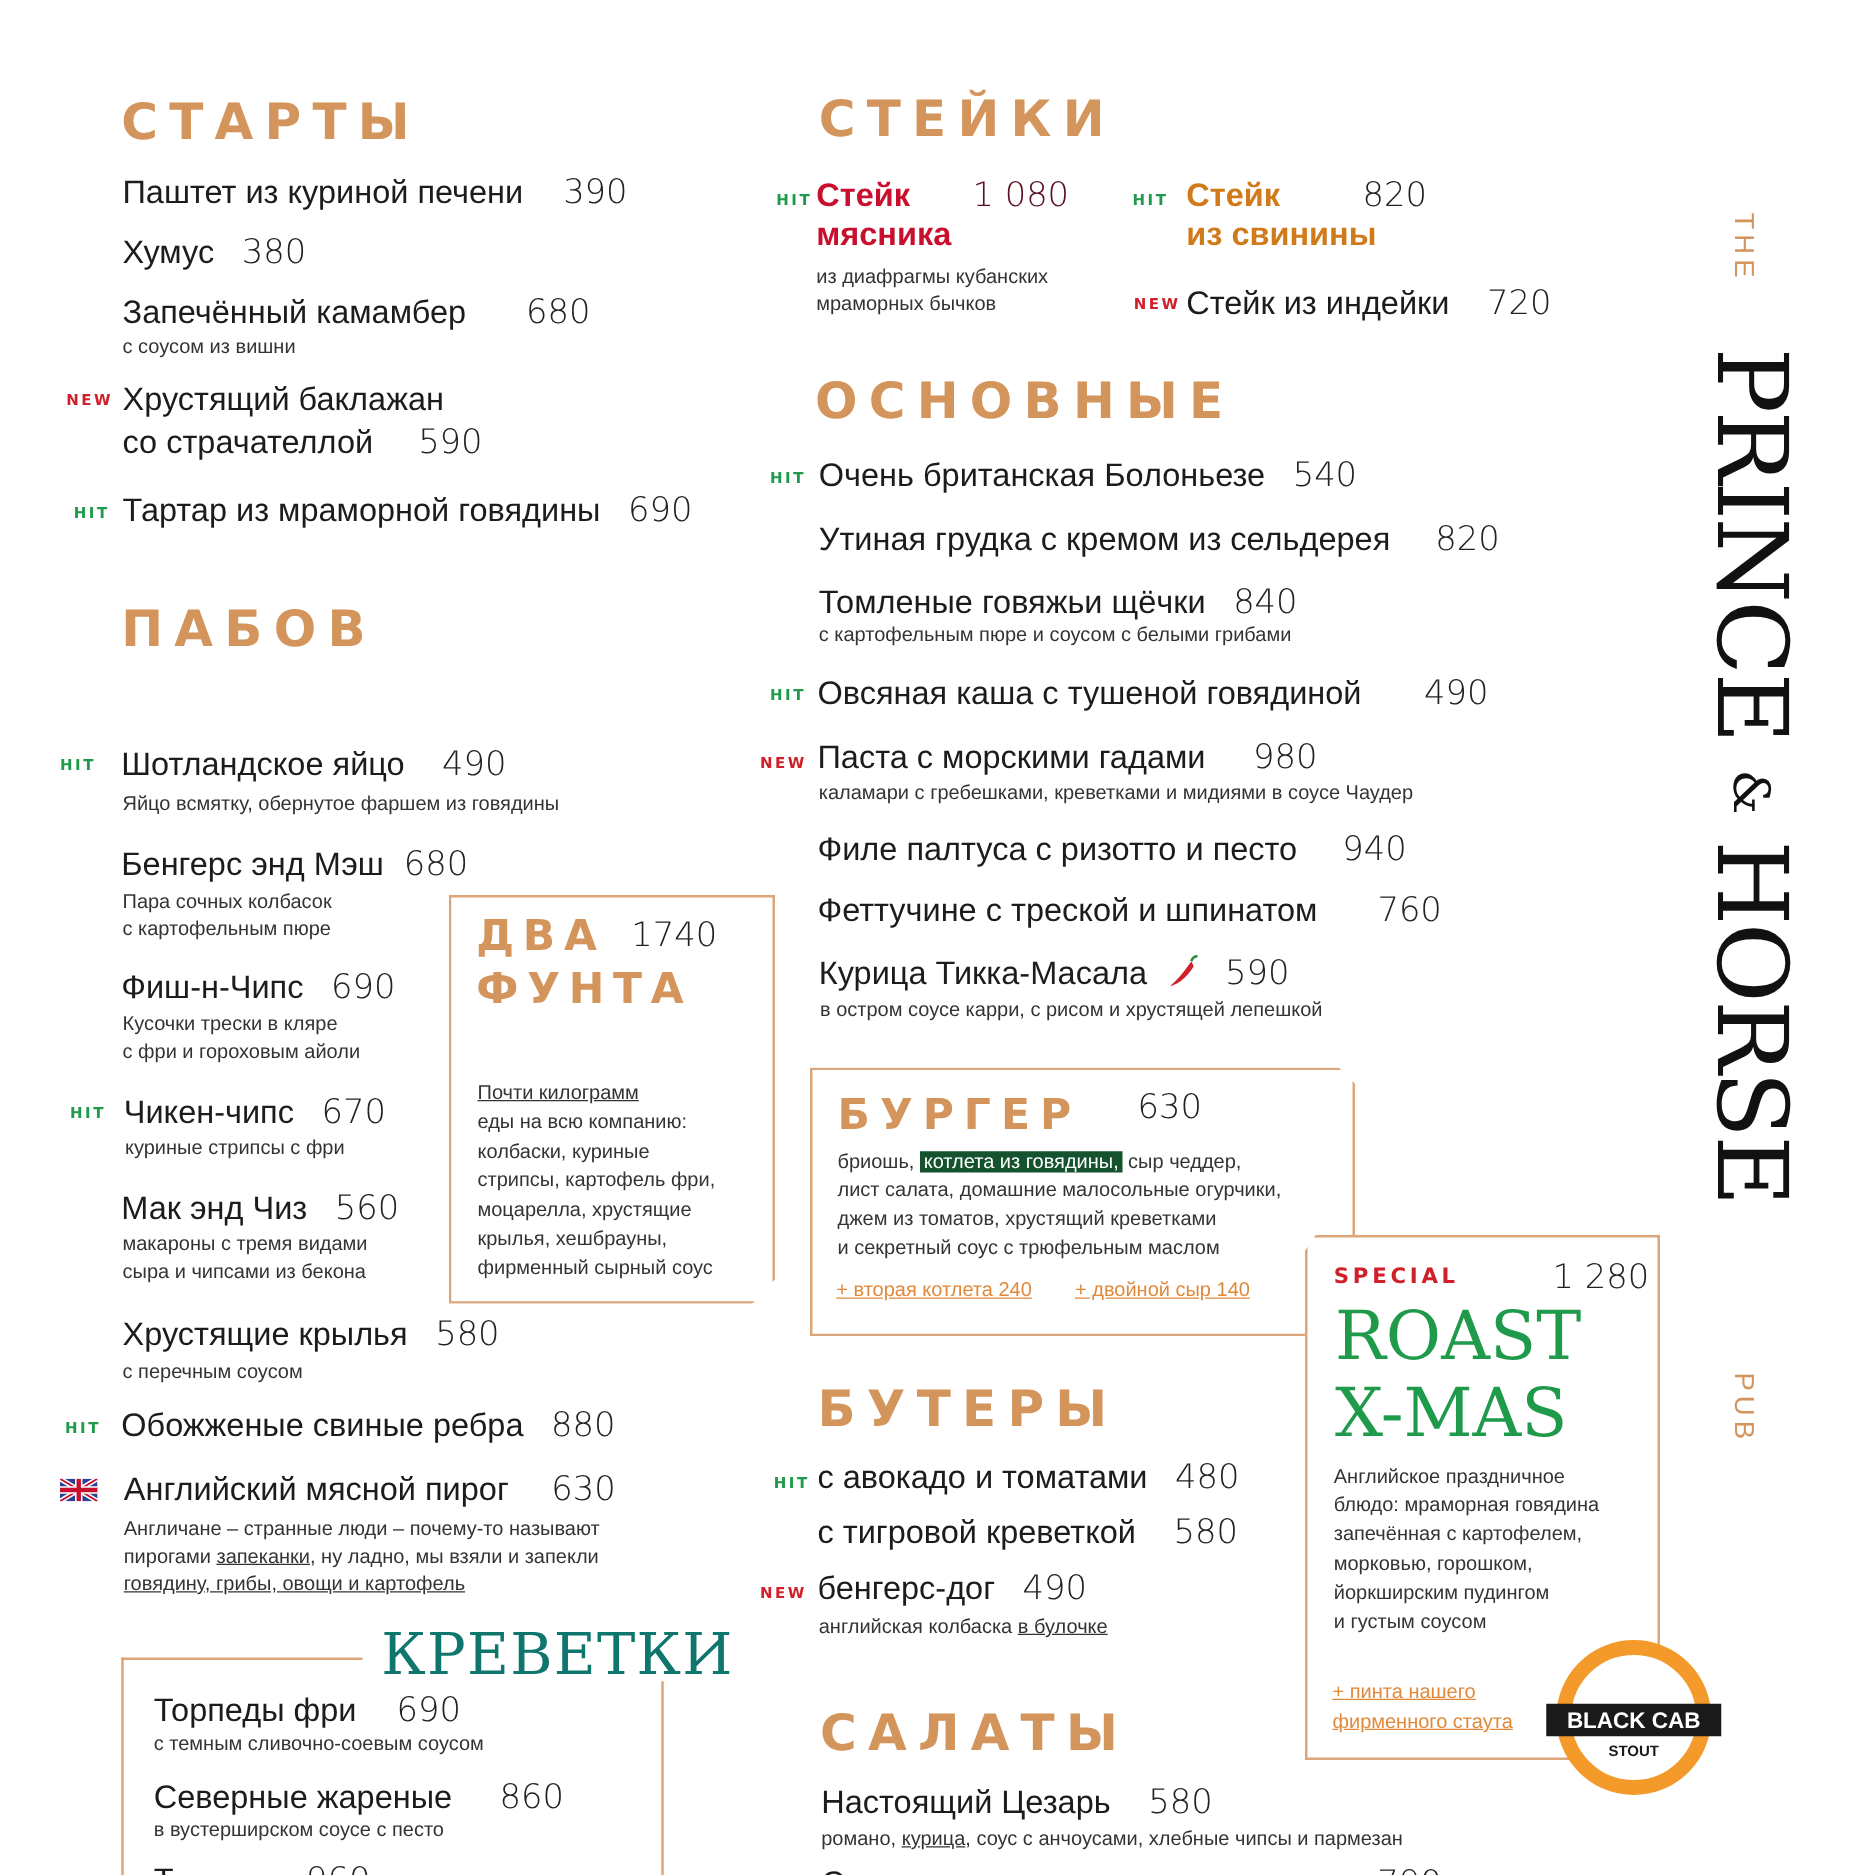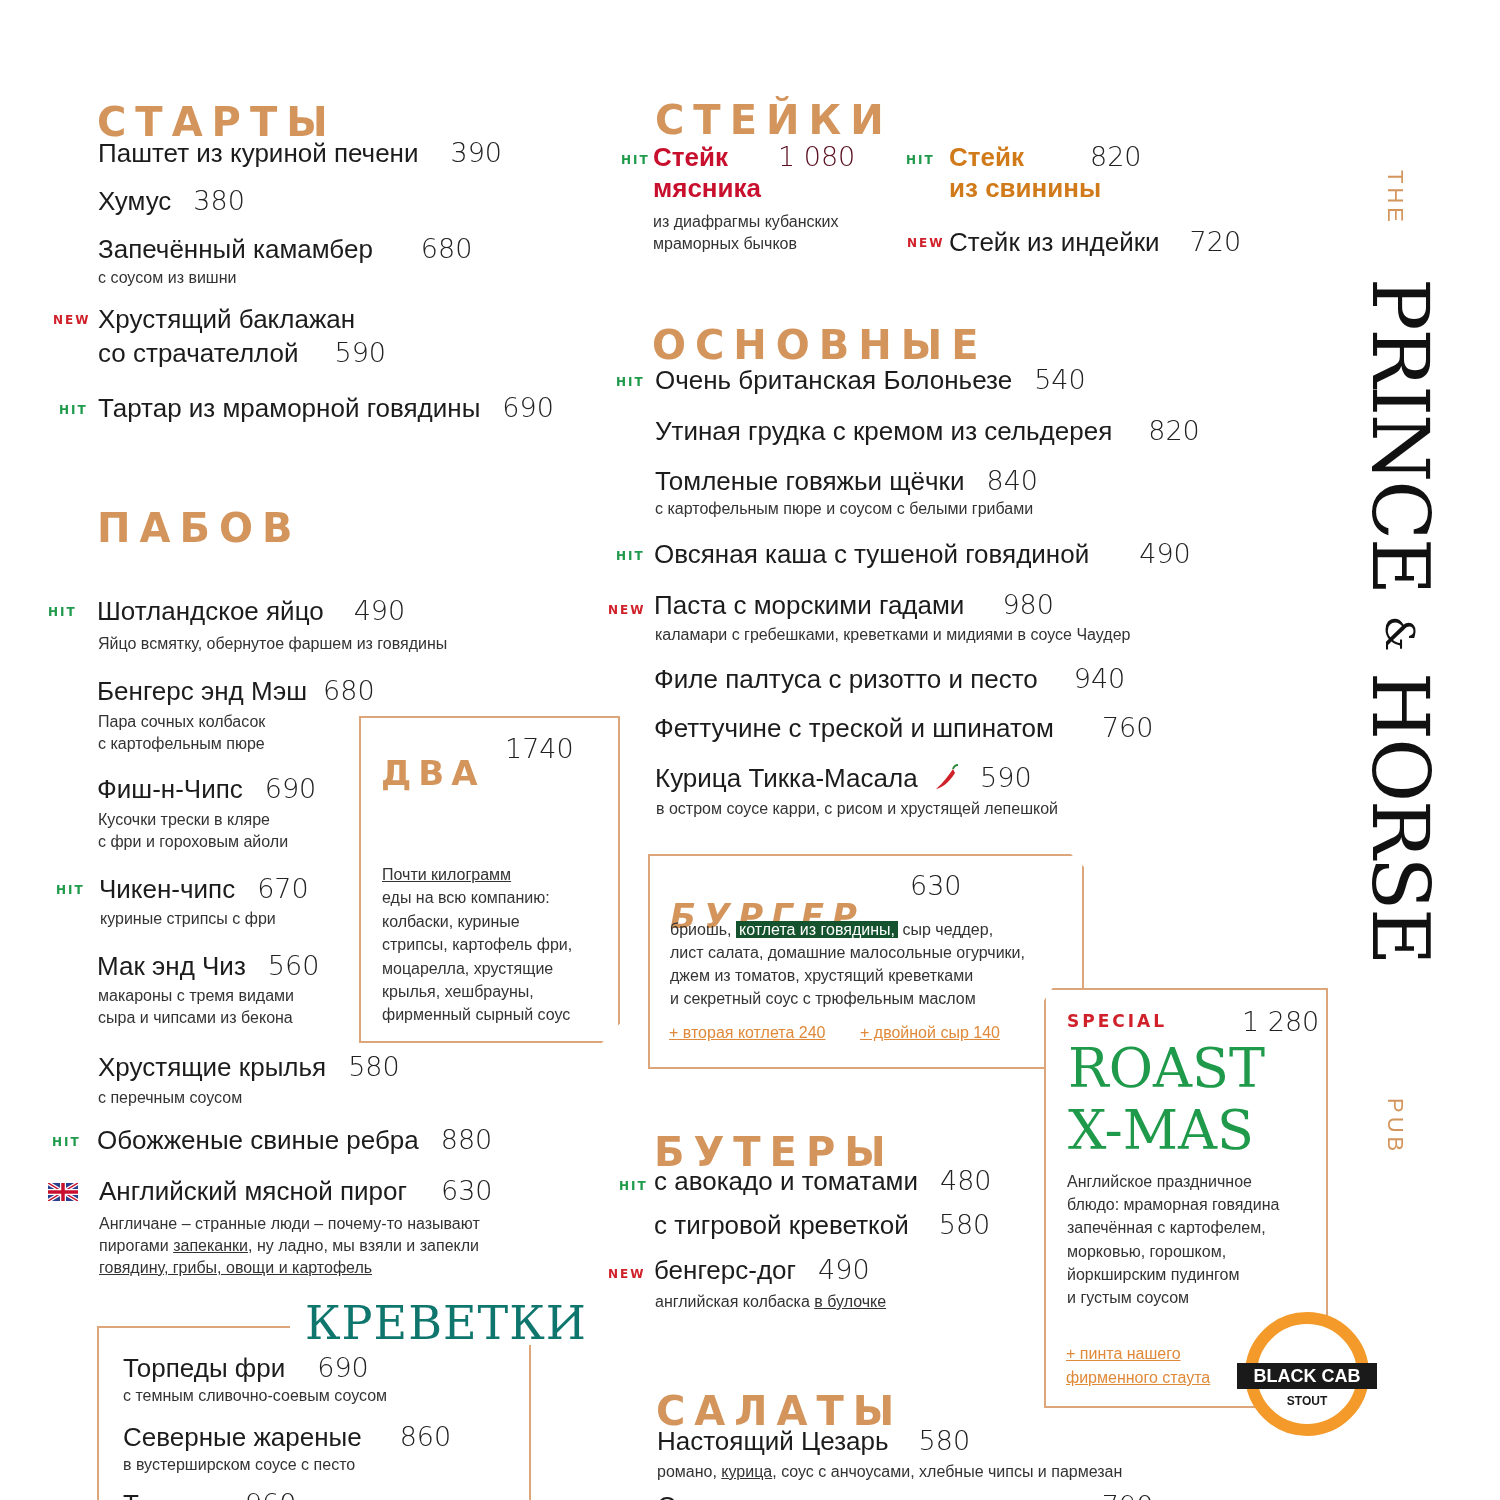--- a/index.html
+++ b/index.html
@@ -1,19 +1,19 @@
 <!DOCTYPE html>
 <html><head>
 <meta charset="utf-8">
 <style>
   html,body{margin:0;padding:0;}
   body{width:1500px;height:1500px;background:#ffffff;position:relative;overflow:hidden;
        font-family:"Liberation Sans","DejaVu Sans",sans-serif;color:#1a1a1a;}
   .abs{position:absolute;}
-  .sec{position:absolute;color:#d4955c;font-weight:bold;letter-spacing:9px;font-size:40px;line-height:48px;font-family:"DejaVu Sans",sans-serif;margin-top:24px;}
+  .sec{position:absolute;color:#d4955c;font-weight:bold;letter-spacing:9px;font-size:40px;line-height:48px;font-family:"DejaVu Sans",sans-serif;}
   .item{position:absolute;font-size:26px;line-height:32px;white-space:nowrap;color:#1c1c1c;}
   .price{font-family:"DejaVu Sans",sans-serif;font-weight:200;color:#222;margin-left:22px;font-size:27px;}
   .desc{position:absolute;font-size:16px;line-height:22px;color:#333;white-space:nowrap;}
   .tag{position:absolute;font-size:12px;font-weight:bold;letter-spacing:2px;font-family:"DejaVu Sans",sans-serif;}
   .hit{color:#1e9a4a;}
   .new{color:#d0202a;}
   .u{text-decoration:underline;}
   .box{position:absolute;border:2px solid #dca57a;box-sizing:border-box;}
   .link{color:#e0893a;text-decoration:underline;}
 </style>
@@ -108,20 +108,21 @@
 </div>
 <div class="desc" style="left:99px;top:1213px;">
   <div>Англичане – странные люди – почему-то называют</div>
   <div><span>пирогами </span><span class="u">запеканки</span><span>, ну ладно, мы взяли и запекли</span></div>
   <div class="u">говядину, грибы, овощи и картофель</div>
 </div>
 
 <div class="box" style="left:359px;top:716px;width:261px;height:327px;clip-path:polygon(0 0,100% 0,100% 94%,93% 100%,0 100%);"></div>
 <div class="sec" style="left:381px;top:728px;font-size:34px;line-height:42px;letter-spacing:7px;">
   <div>ДВА</div>
+  <div>ФУНТА</div>
 </div>
 <div class="abs price" style="left:505px;top:733px;margin:0;">1740</div>
 <div class="desc" style="left:382px;top:863px;line-height:23.4px;">
   <div class="u">Почти килограмм</div>
   <div>еды на всю компанию:</div>
   <div>колбаски, куриные</div>
   <div>стрипсы, картофель фри,</div>
   <div>моцарелла, хрустящие</div>
   <div>крылья, хешбрауны,</div>
   <div>фирменный сырный соус</div>
@@ -202,21 +203,21 @@
   <span>Курица Тикка-Масала</span>
   <svg width="30" height="30" viewBox="0 0 30 30" style="vertical-align:-6px;margin-left:6px;">
     <path d="M22,6 C18,12 12,20 5,26 C10,25 18,20 24,10 Z" fill="#d0202a"></path>
     <path d="M22,6 C23,3 25,2 27,2" stroke="#2a8a3a" stroke-width="2" fill="none"></path>
   </svg>
   <span class="price" style="margin-left:12px">590</span>
 </div>
 <div class="desc" style="left:656px;top:798px;">в остром соусе карри, с рисом и хрустящей лепешкой</div>
 
 <div class="box" style="left:648px;top:854px;width:436px;height:215px;clip-path:polygon(0 0,97% 0,100% 6%,100% 100%,0 100%);"></div>
-<div class="sec" style="left:670px;top:868px;font-size:34px;letter-spacing:8px;font-style:italic;">БУРГЕР</div>
+<div class="sec" style="left:670px;top:868px;font-size:34px;letter-spacing:8px;">БУРГЕР</div>
 <div class="abs price" style="left:910px;top:870px;margin:0;">630</div>
 <div class="desc" style="left:670px;top:918px;line-height:23px;">
   <div><span>бриошь, </span><span style="background:#14532d;color:#fff;padding:0 3px;">котлета из говядины,</span><span> сыр чеддер,</span></div>
   <div>лист салата, домашние малосольные огурчики,</div>
   <div>джем из томатов, хрустящий креветками</div>
   <div>и секретный соус с трюфельным маслом</div>
 </div>
 <a class="desc link" style="left:669px;top:1022px;">+ вторая котлета  240</a>
 <a class="desc link" style="left:860px;top:1022px;">+ двойной сыр  140</a>
 

